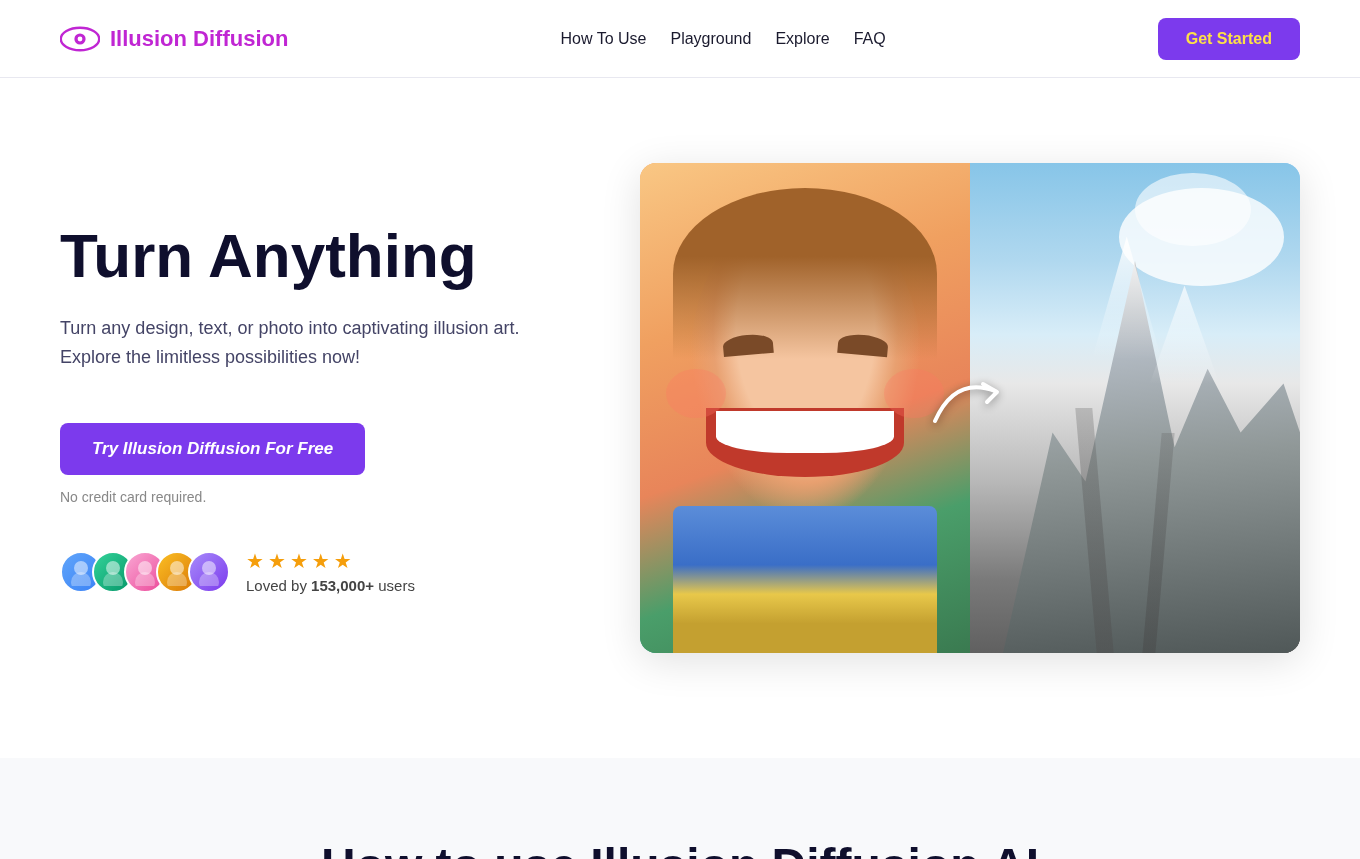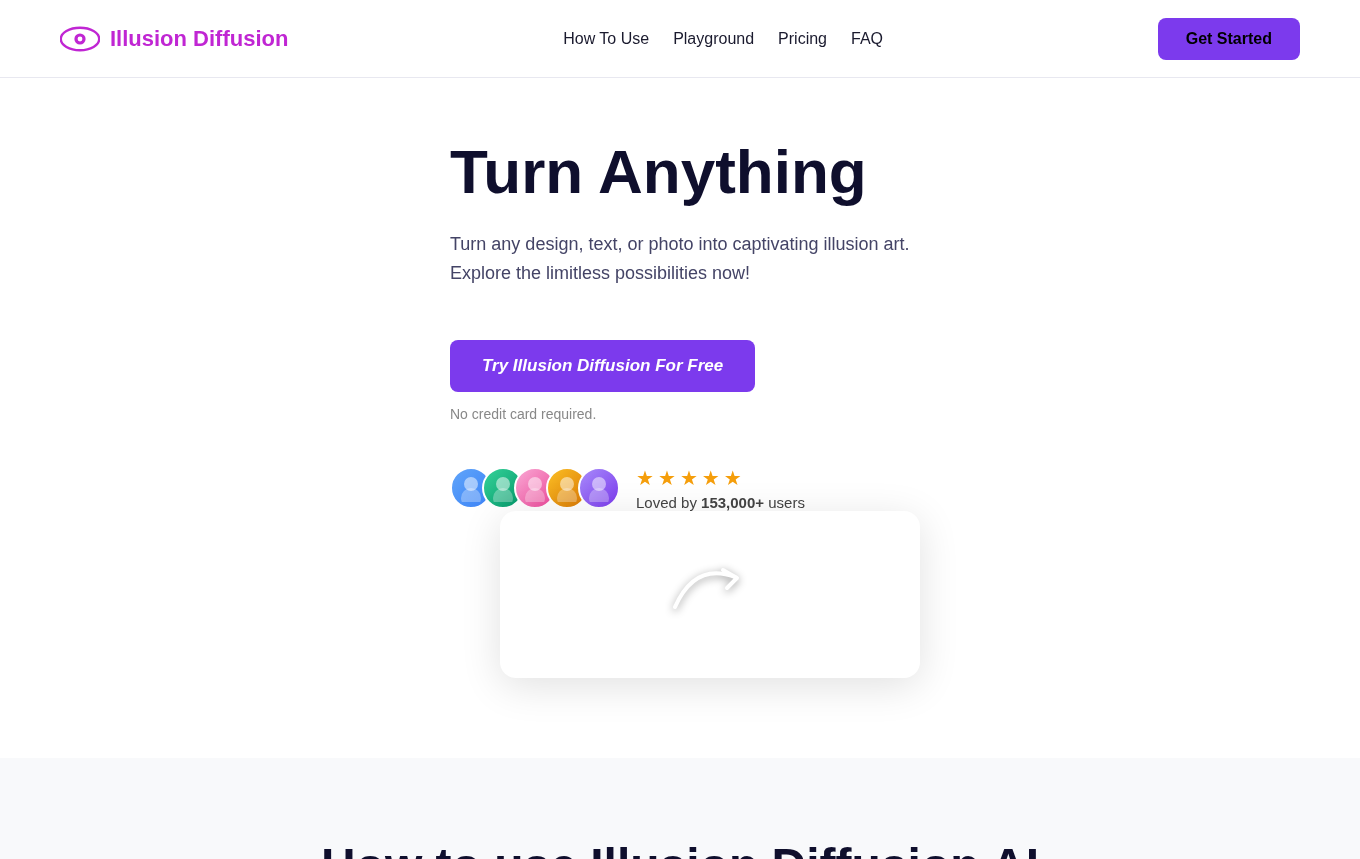--- a/index.html
+++ b/index.html
@@ -10,28 +10,28 @@
       display: flex; align-items: center; justify-content: space-between;
       padding: 0 60px; height: 78px; border-bottom: 1px solid #e8e8f0;
       background: #fff; position: sticky; top: 0; z-index: 100;
     }
     .nav-logo { display: flex; align-items: center; gap: 10px; text-decoration: none; }
     .nav-logo-icon { width: 40px; height: 26px; }
     .nav-logo-text { font-size: 22px; font-weight: 700; color: #c026d3; }
     .nav-links { display: flex; align-items: center; gap: 24px; }
     .nav-link { font-size: 16px; color: #1a1a2e; text-decoration: none; font-weight: 500; cursor: pointer; }
     .nav-cta {
-      background: #7c3aed; color: #000000; border: none; border-radius: 8px;
+      background: #7c3aed; color: #fde047; border: none; border-radius: 8px;
       padding: 12px 28px; font-size: 16px; font-weight: 600; cursor: pointer;
     }
 
     
     .hero {
       display: flex; align-items: center; justify-content: space-between;
-      padding: 60px 60px 80px 60px; min-height: 680px; background: #fff; flex-direction: column;
+      padding: 60px 60px 80px 60px; min-height: 680px; background: #fff;
     }
     .hero-left { max-width: 520px; flex-shrink: 0; }
     .hero-title { font-size: 62px; font-weight: 900; line-height: 1.1; color: #0f0f2d; margin-bottom: 24px; }
     .hero-desc { font-size: 18px; line-height: 1.6; color: #444466; margin-bottom: 52px; max-width: 460px; }
     .hero-cta {
       background: #7c3aed; color: #fff; border: none; border-radius: 8px;
       padding: 16px 32px; font-size: 17px; font-weight: 600; cursor: pointer;
       display: inline-block; margin-bottom: 14px; font-style: italic;
     }
     .no-cc { font-size: 14px; color: #888; margin-bottom: 44px; }
@@ -98,21 +98,21 @@
       <ellipse cx="25" cy="16" rx="24" ry="14" stroke="#c026d3" stroke-width="3" fill="none"></ellipse>
       <circle cx="25" cy="16" r="7" fill="#c026d3"></circle>
       <circle cx="25" cy="16" r="3" fill="#fff"></circle>
     </svg>
     <span class="nav-logo-text">Illusion Diffusion</span>
   </a>
 
   <div class="nav-links">
     <a class="nav-link" href="#">How To Use</a>
     <a class="nav-link" href="#">Playground</a>
-    <a class="nav-link" href="#">Pricing</a>
+    <a class="nav-link" href="#">Explore</a>
     <a class="nav-link" href="#">FAQ</a>
   </div>
 
   <button class="nav-cta">Get Started</button>
 </nav>
 
 <section class="hero">
   <div class="hero-left">
     <h1 class="hero-title">
       <span>Turn Anything</span><br>

